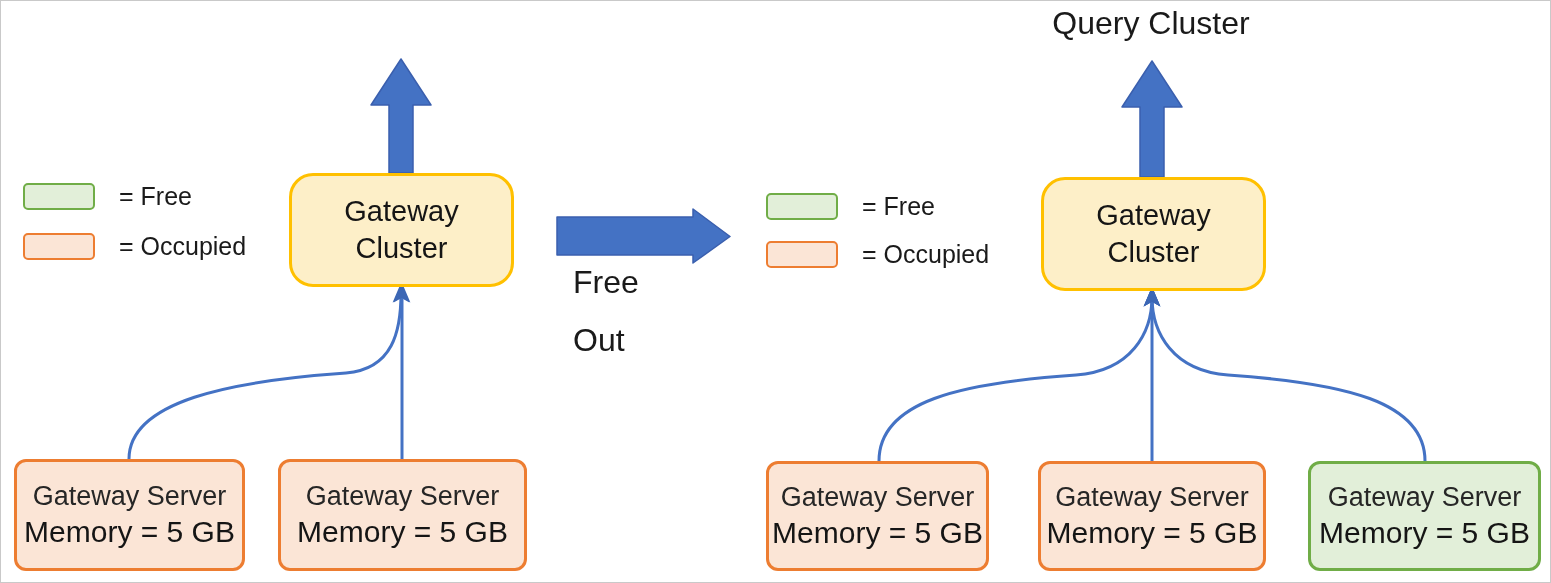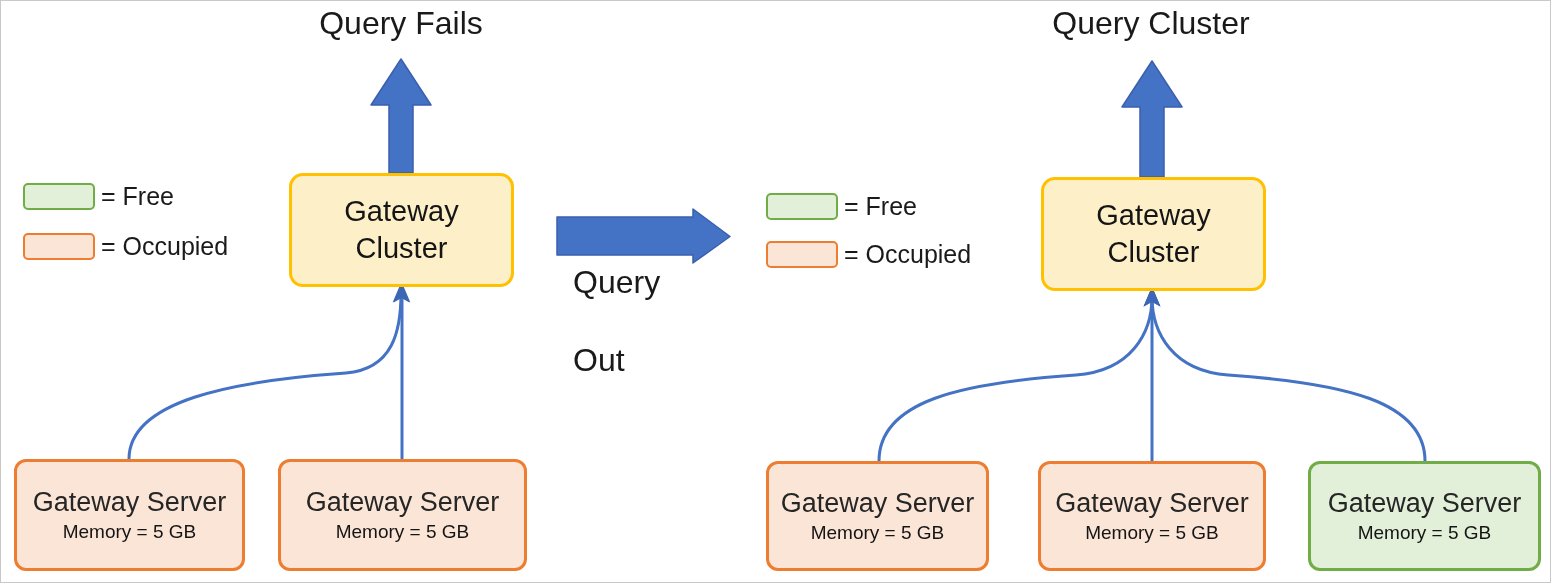--- a/index.html
+++ b/index.html
@@ -31,21 +31,21 @@
     text-align: center;
     font-size: 32px;
     color: #1a1a1a;
     white-space: nowrap;
     line-height: 1;
   }
   .legend-row {
     position: absolute;
     display: flex;
     align-items: center;
-    gap: 6px;
+    gap: 24px;
   }
   .swatch {
     width: 72px;
     height: 27px;
     border-radius: 5px;
     box-sizing: border-box;
   }
   .swatch.free {
     background: #E2EFD9;
     border: 2px solid #70AD47;
@@ -66,21 +66,21 @@
     display: flex;
     flex-direction: column;
     align-items: center;
     justify-content: center;
     border-radius: 12px;
     text-align: center;
   }
   .cluster {
     background: #FDEFC8;
     border: 3px solid #FFC000;
-    border-radius: 14px;
+    border-radius: 24px;
   }
   .cluster .line {
     font-size: 29px;
     line-height: 1.28;
     color: #151515;
     white-space: nowrap;
   }
   .server {
     border-width: 3px;
     border-style: solid;
@@ -93,21 +93,21 @@
     background: #E2EFD9;
     border-color: #70AD47;
   }
   .server .line1 {
     font-size: 27px;
     line-height: 1.2;
     color: #262626;
     white-space: nowrap;
   }
   .server .line2 {
-    font-size: 19px;
+    font-size: 30px;
     line-height: 1.2;
     color: #151515;
     white-space: nowrap;
     margin-top: 2px;
   }
   .scale-label {
     position: absolute;
     font-size: 32px;
     line-height: 1.22;
     color: #1a1a1a;
@@ -144,21 +144,20 @@
       <path d="M1151,60 L1181,106 L1163,106 L1163,176 L1139,176 L1139,106 L1121,106 Z" fill="#4472C4" stroke="#3A5FAE" stroke-width="1.5" stroke-linejoin="round"></path>
     </g>
 
     <g fill="none" stroke="#4472C4" stroke-width="3">
       <path d="M878,460 C878,400 960,382 1075,374 C1130,370 1151,332 1151,296" marker-end="url(#arrowhead)"></path>
       <path d="M1151,460 L1151,296" marker-end="url(#arrowhead)"></path>
       <path d="M1424,460 C1424,400 1342,382 1227,374 C1172,370 1151,332 1151,296" marker-end="url(#arrowhead)"></path>
     </g>
   </svg>
 
-  <div class="title" style="left:280px; top:6px; width:240px;">Query Fails</div>
 
   <div class="legend-row" style="left:22px; top:182px;">
     <span class="swatch free"></span>
     <span class="legend-label">= Free</span>
   </div>
 
   <div class="legend-row" style="left:22px; top:232px;">
     <span class="swatch occupied"></span>
     <span class="legend-label">= Occupied</span>
   </div>
@@ -171,22 +170,22 @@
   <div class="node server occupied" style="left:13px; top:458px; width:231px; height:112px;">
     <span class="line1">Gateway Server</span>
     <span class="line2">Memory = 5 GB</span>
   </div>
 
   <div class="node server occupied" style="left:277px; top:458px; width:249px; height:112px;">
     <span class="line1">Gateway Server</span>
     <span class="line2">Memory = 5 GB</span>
   </div>
 
-  <div class="scale-label" style="left:572px; top:262px;">Query</div>
-  <div class="scale-label" style="left:572px; top:340px;text-align:center;">Out</div>
+  <div class="scale-label" style="left:572px; top:262px;">Free</div>
+  <div class="scale-label" style="left:572px; top:320px;text-align:center;">Out</div>
 
   <div class="title" style="left:1000px; top:6px; width:300px;">Query Cluster</div>
 
   <div class="legend-row" style="left:765px; top:192px;">
     <span class="swatch free"></span>
     <span class="legend-label">= Free</span>
   </div>
 
   <div class="legend-row" style="left:765px; top:240px;">
     <span class="swatch occupied"></span>

